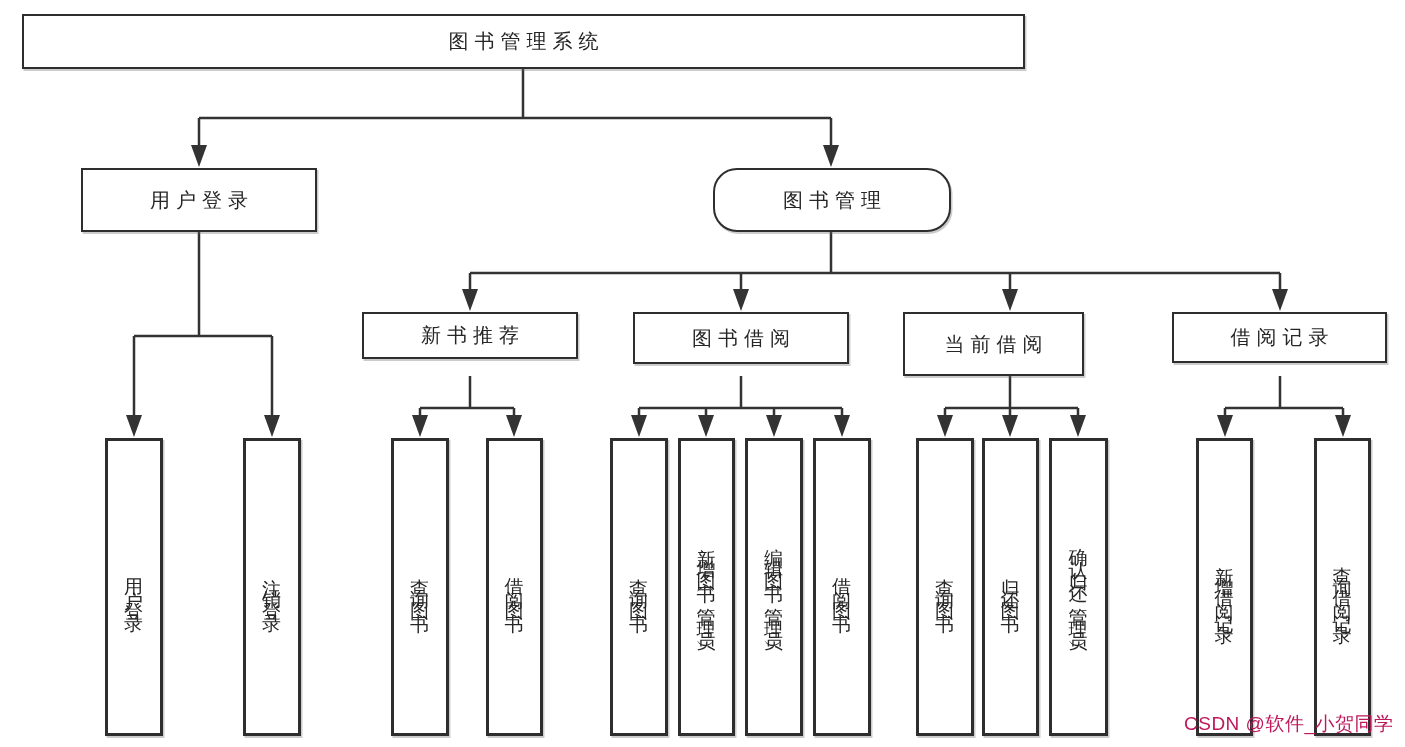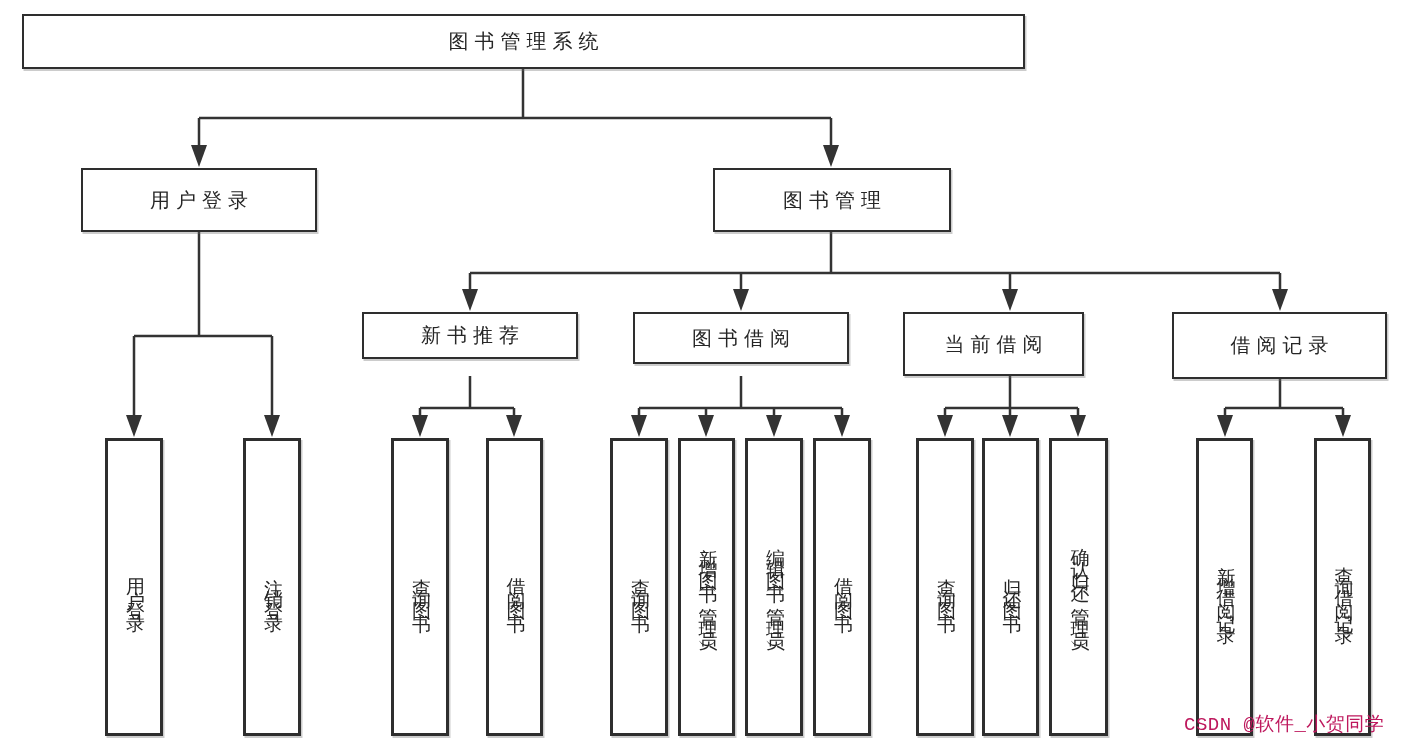--- a/index.html
+++ b/index.html
@@ -5,21 +5,21 @@
   html, body {
     margin: 0;
     padding: 0;
     background: #ffffff;
   }
   .canvas {
     position: relative;
     width: 1405px;
     height: 747px;
     background: #ffffff;
-    font-family: Liberation Mono, monospace;
+    font-family: Liberation Sans, sans-serif;
     overflow: hidden;
   }
   svg.connectors {
     position: absolute;
     left: 0; top: 0;
     pointer-events: none;
   }
   .node {
     position: absolute;
     background: #ffffff;
@@ -100,26 +100,26 @@
       <polygon points="1002,415 1018,415 1010,437"></polygon>
       <polygon points="1070,415 1086,415 1078,437"></polygon>
       <polygon points="1217,415 1233,415 1225,437"></polygon>
       <polygon points="1335,415 1351,415 1343,437"></polygon>
     </g>
   </svg>
 
   <div class="node hlabel" style="left:22px; top:14px; width:1003px; height:55px;">图书管理系统</div>
 
   <div class="node hlabel" style="left:81px; top:168px; width:236px; height:64px;">用户登录</div>
-  <div class="node hlabel" style="left:713px; top:168px; width:238px; height:64px;">图书管理</div>
+  <div class="node hlabel" style="left:713px; top:168px; width:238px; height:64px;border-radius:24px;">图书管理</div>
 
   <div class="node hlabel" style="left:362px; top:312px; width:216px; height:47px;">新书推荐</div>
   <div class="node hlabel" style="left:633px; top:312px; width:216px; height:52px;">图书借阅</div>
   <div class="node hlabel" style="left:903px; top:312px; width:181px; height:64px;">当前借阅</div>
-  <div class="node hlabel" style="left:1172px; top:312px; width:215px; height:67px;">借阅记录</div>
+  <div class="node hlabel" style="left:1172px; top:312px; width:215px; height:51px;">借阅记录</div>
 
   <div class="node leaf" style="left:105px; top:438px; width:58px; height:298px;">
     <span class="vtext">用户登录</span>
   </div>
   <div class="node leaf" style="left:243px; top:438px; width:58px; height:298px;">
     <span class="vtext">注销登录</span>
   </div>
 
   <div class="node leaf" style="left:391px; top:438px; width:58px; height:298px;">
     <span class="vtext">查询图书</span>

